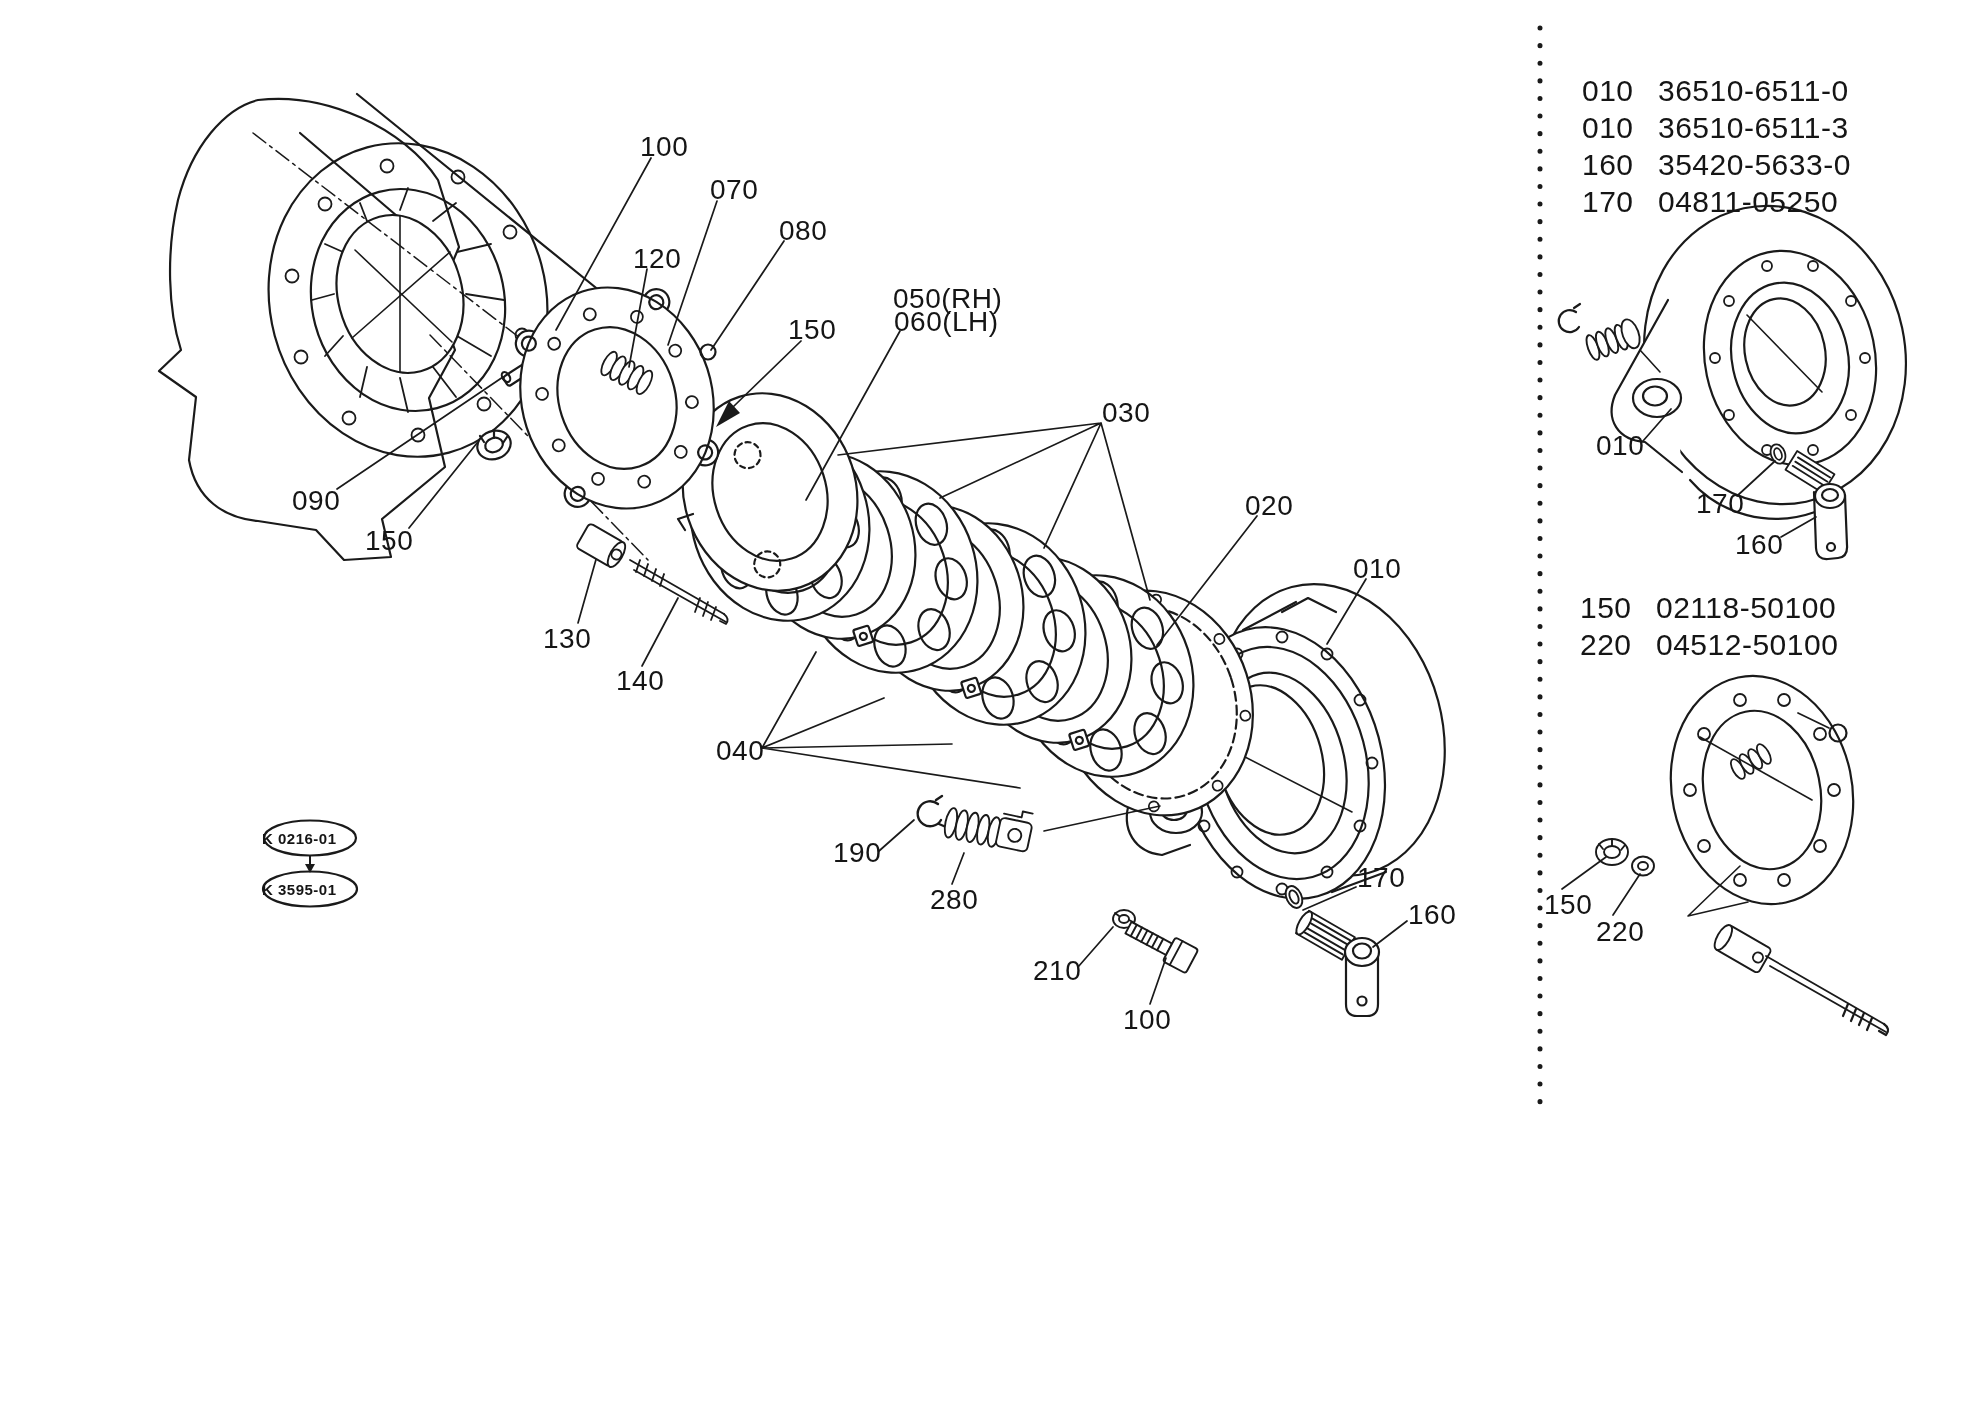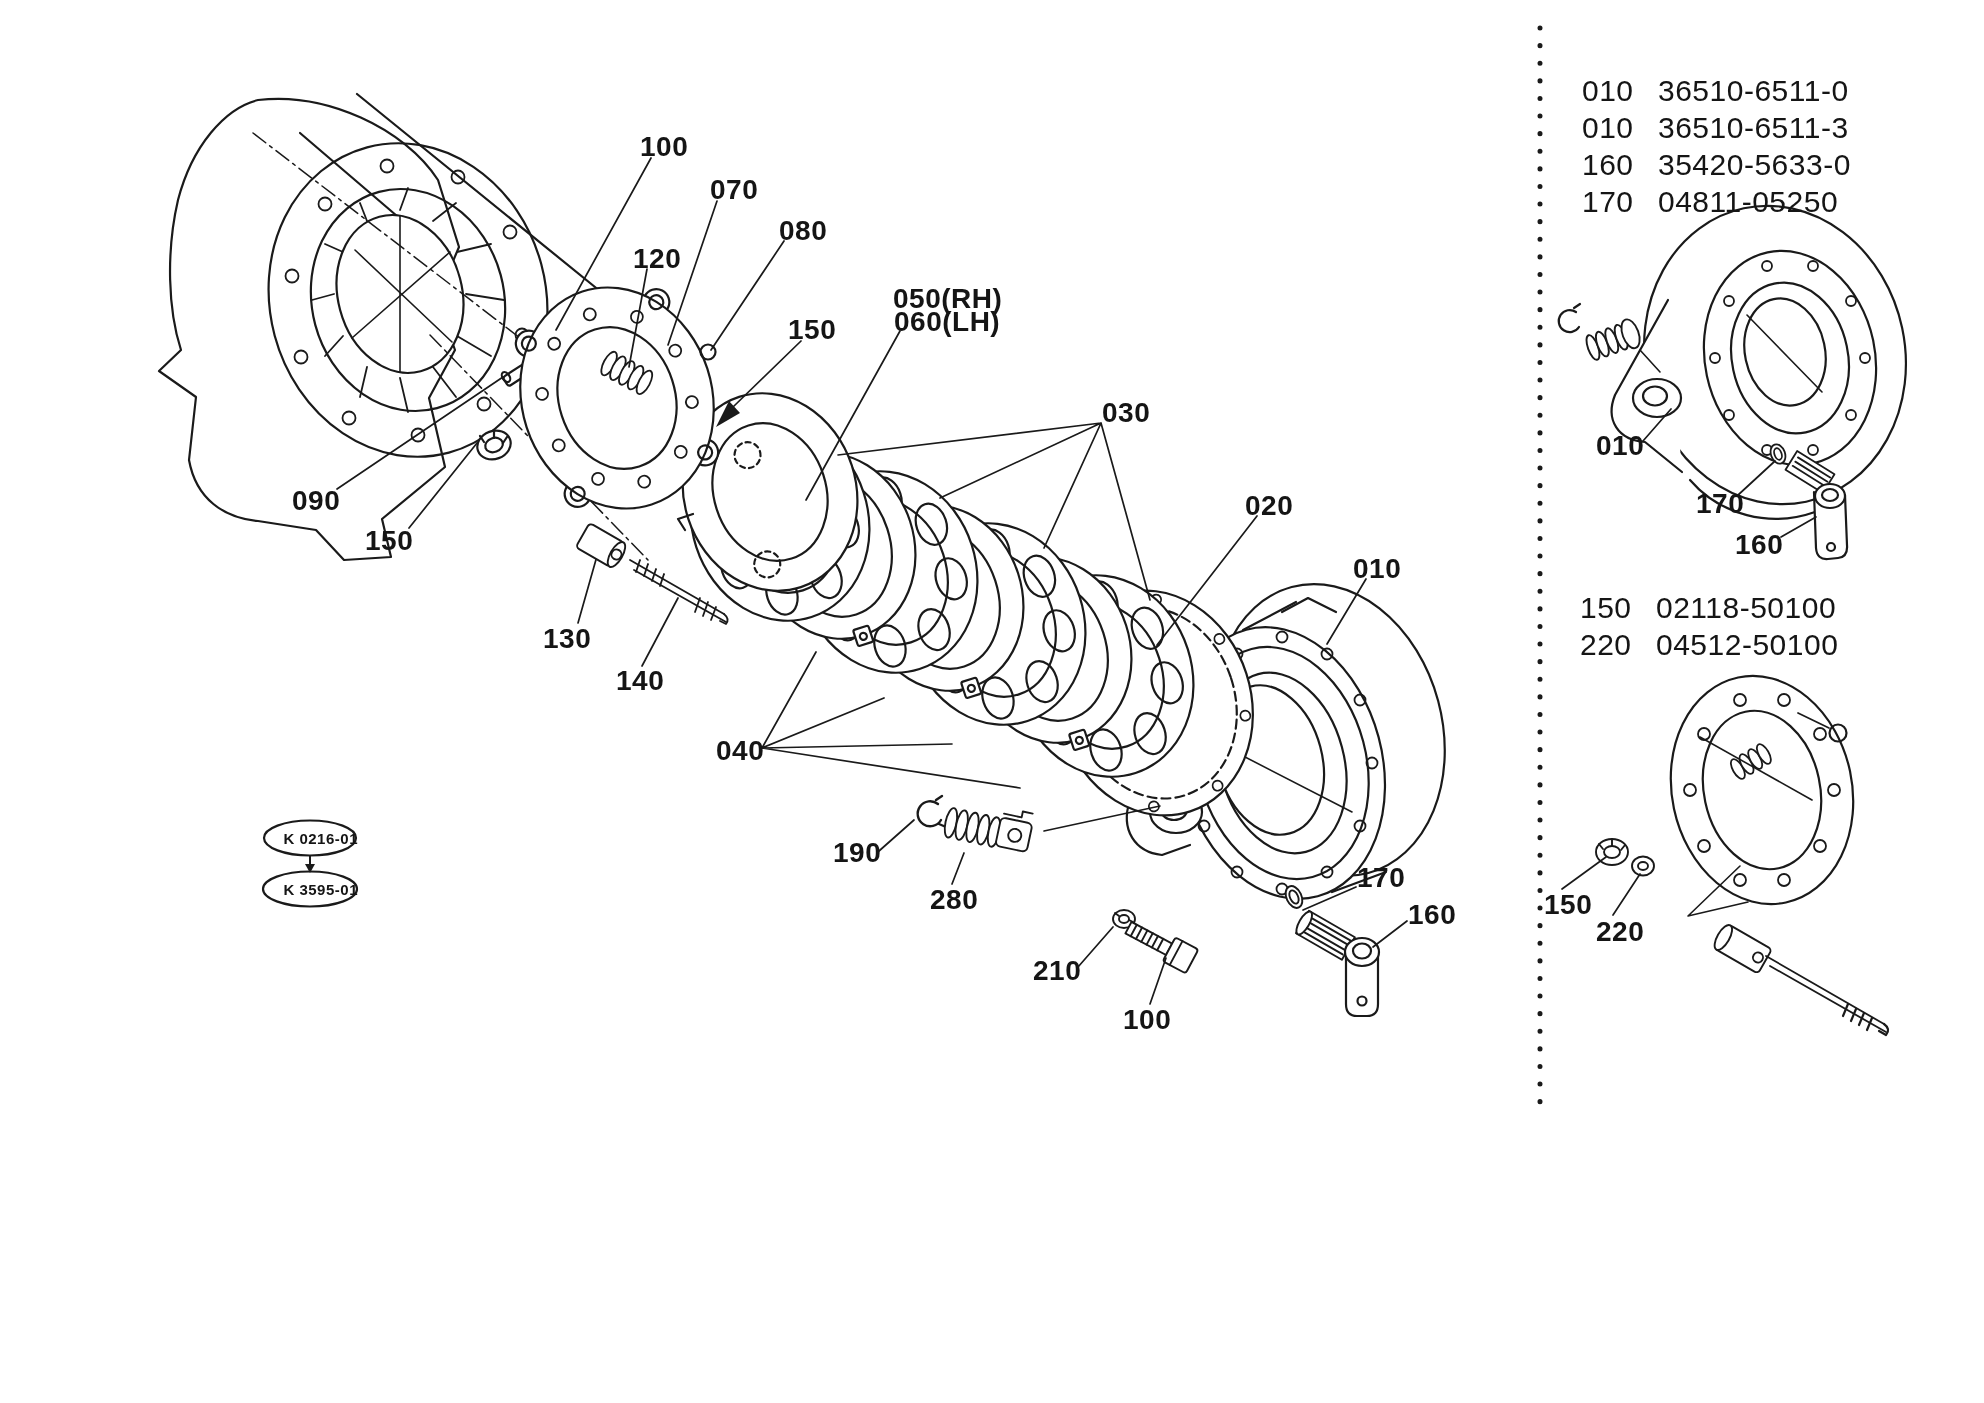--- a/index.html
+++ b/index.html
@@ -3,27 +3,27 @@
 <meta charset="utf-8">
 <style>
   html,body{margin:0;padding:0;background:#e8e8e8;}
   .stage{
     position:relative;width:1984px;height:1403px;background:#ffffff;
     font-family:"Liberation Sans", sans-serif;color:#151515;overflow:hidden;
   }
   .stage svg{position:absolute;left:0;top:0;}
   .callout{
     position:absolute;font-size:28px;letter-spacing:.5px;line-height:1;
-    white-space:nowrap;color:#151515;font-weight:bold;
+    white-space:nowrap;color:#151515;
   }
   .plist{position:absolute;font-size:30px;letter-spacing:.5px;}
   .plist .row{display:flex;height:37px;align-items:center;}
   .plist .ref{width:76px;}
   .kcode{
-    position:absolute;width:96px;text-align:right;font-size:15px;
+    position:absolute;width:96px;text-align:left;font-size:15px;
     font-weight:bold;letter-spacing:.5px;line-height:1;
   }
 </style>
 </head>
 <body>
 
 <div class="stage">
 
 <svg width="1984" height="1403" viewBox="0 0 1984 1403">
   <g stroke="#1a1a1a" stroke-width="2.2" fill="none" stroke-linecap="round" stroke-linejoin="round">

